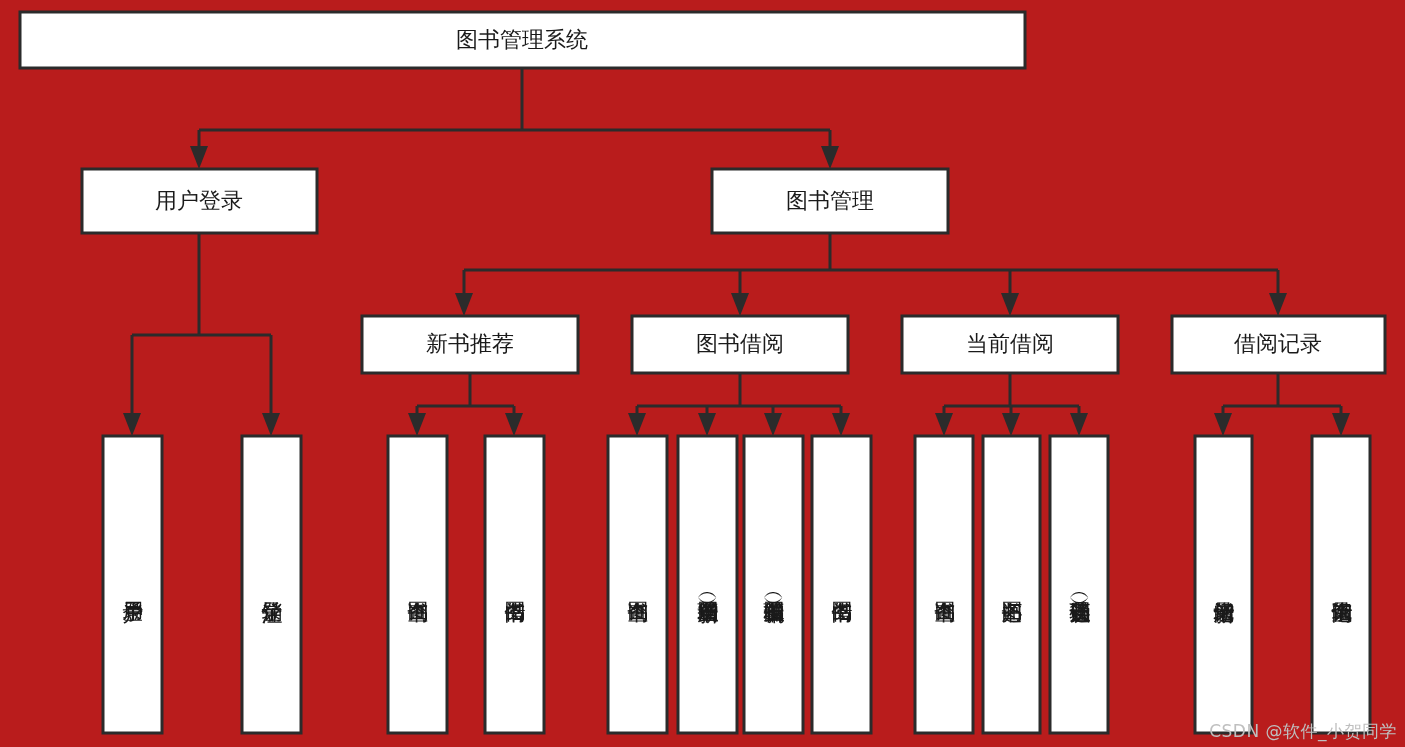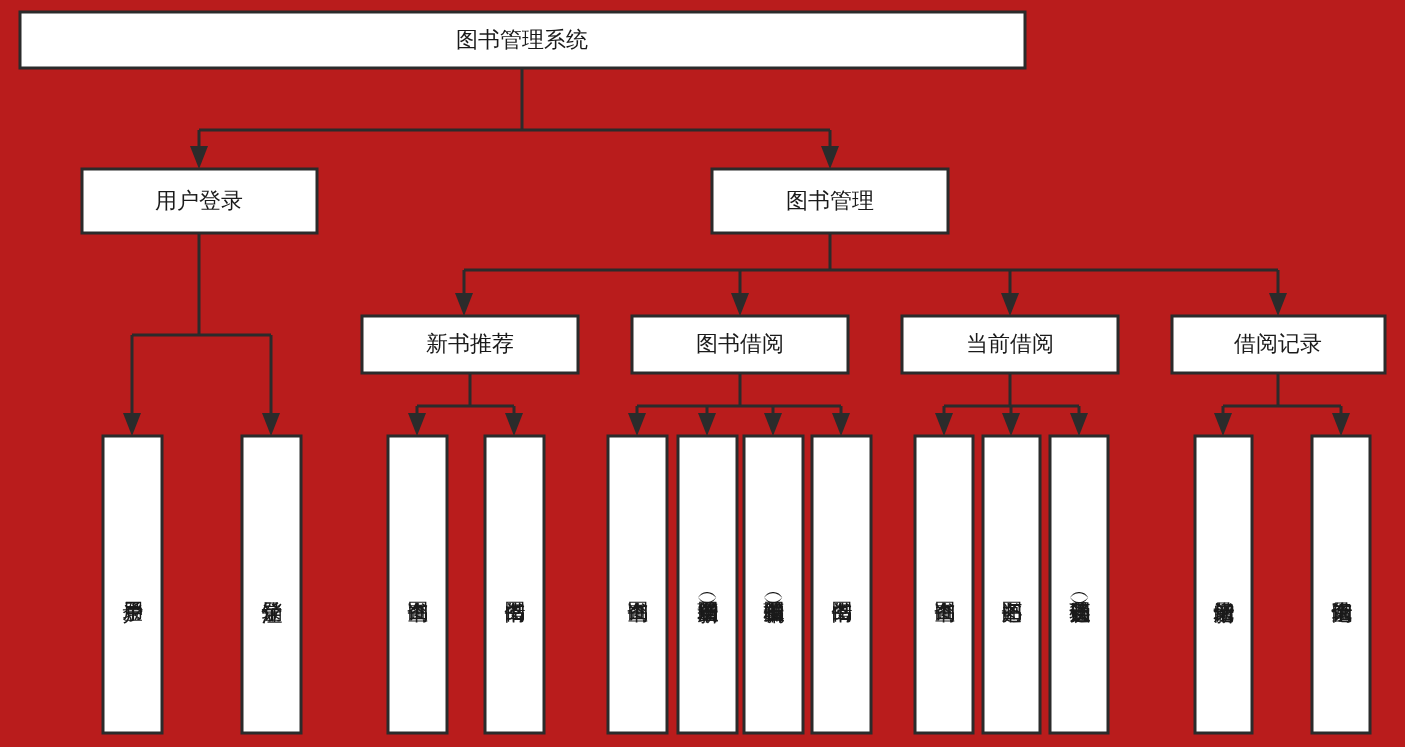--- a/index.html
+++ b/index.html
@@ -248,13 +248,14 @@
       <text class="leaf-label" x="1223" y="585" writing-mode="tb" style="writing-mode: vertical-rl; text-orientation: upright;">新增借阅记录</text>
     </g>
 
     <g>
       <rect class="node-box-leaf" x="1312" y="436" width="58" height="297"></rect>
       <text class="leaf-label" x="1341" y="585" writing-mode="tb" style="writing-mode: vertical-rl; text-orientation: upright;">查询借阅记录</text>
     </g>
 
   </svg>
 
+  <div class="watermark">CSDN @软件_小贺同学</div>
 </div>
 
 </body></html>

